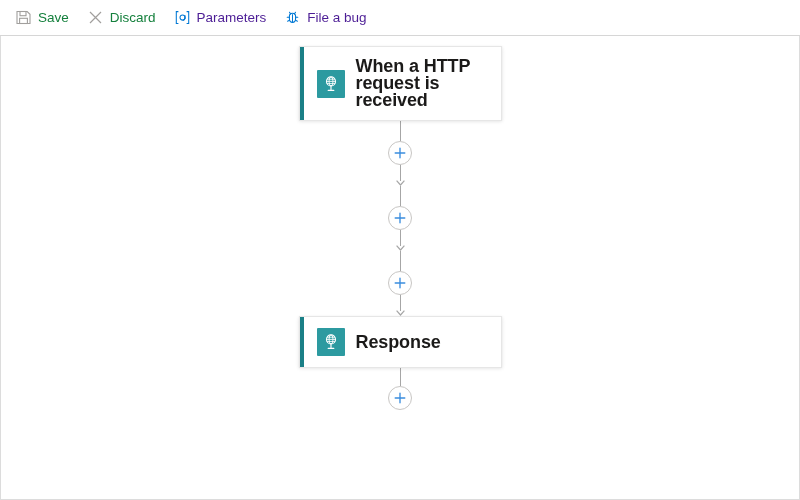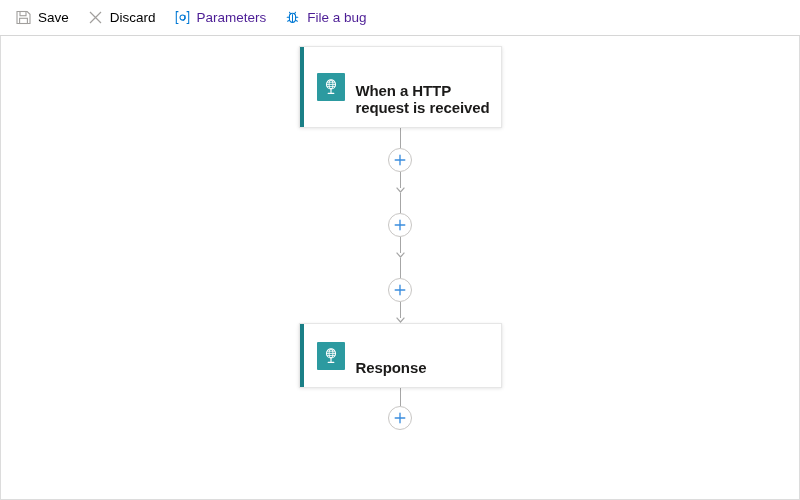--- a/index.html
+++ b/index.html
@@ -47,21 +47,21 @@
     box-sizing: border-box;
     cursor: pointer;
     user-select: none;
     white-space: nowrap;
     font-size: 13.5px;
     color: #4c1d95;
     background: transparent;
     border: none;
     font-family: "Liberation Sans", sans-serif;
   }
-  .cmd.disabled { color: #000000; cursor: default; }
+  .cmd.disabled { color: #15803d; cursor: default; }
   .cmd .glyph {
     width: 17px;
     height: 17px;
     display: inline-flex;
     align-items: center;
     justify-content: center;
     flex: 0 0 auto;
   }
   .cmd .glyph svg { display: block; }
   .cmd-label { line-height: 1; padding-top: 1px; }
@@ -117,26 +117,25 @@
     width: 28px;
     height: 28px;
     flex: 0 0 28px;
     display: flex;
     align-items: center;
     justify-content: center;
     border-radius: 1px;
   }
   .card-icon svg { display: block; }
   .card-title {
-    font-size: 15px;
+    font-size: 18px;
     font-weight: bold;
     color: #1b1a19;
     line-height: 17px;
     letter-spacing: -0.1px;
-    margin-top: 24px;
   }
 
   
   .connector {
     display: flex;
     flex-direction: column;
     align-items: center;
     width: 30px;
   }
   .conn-line {

